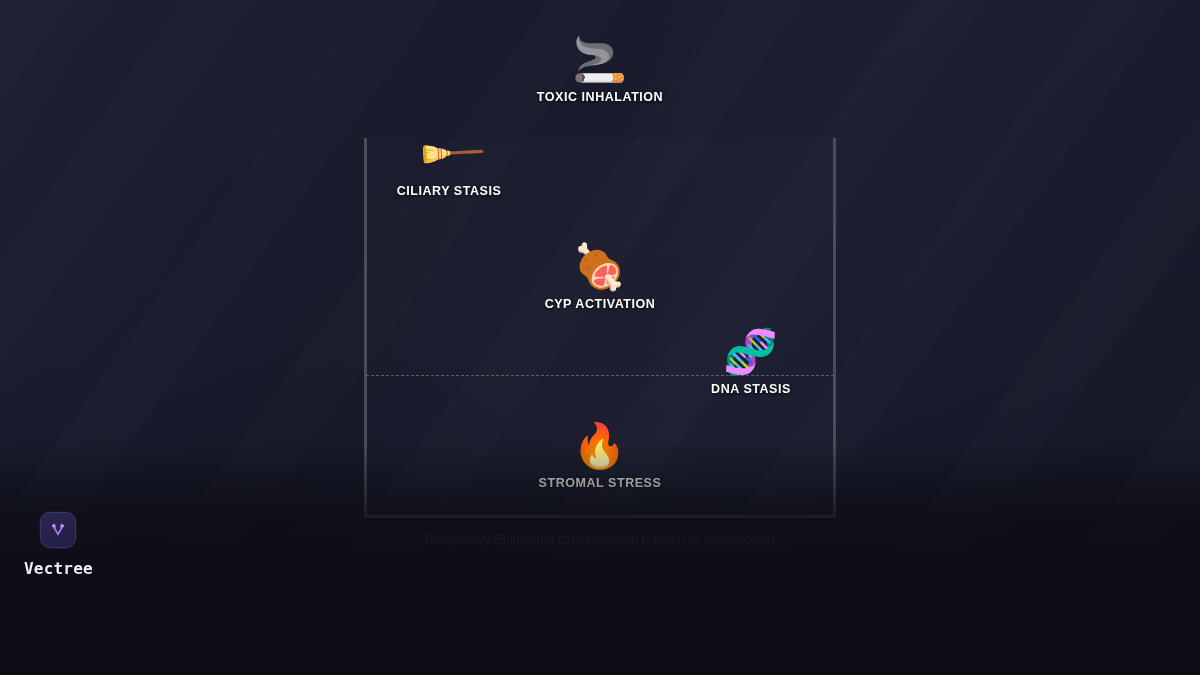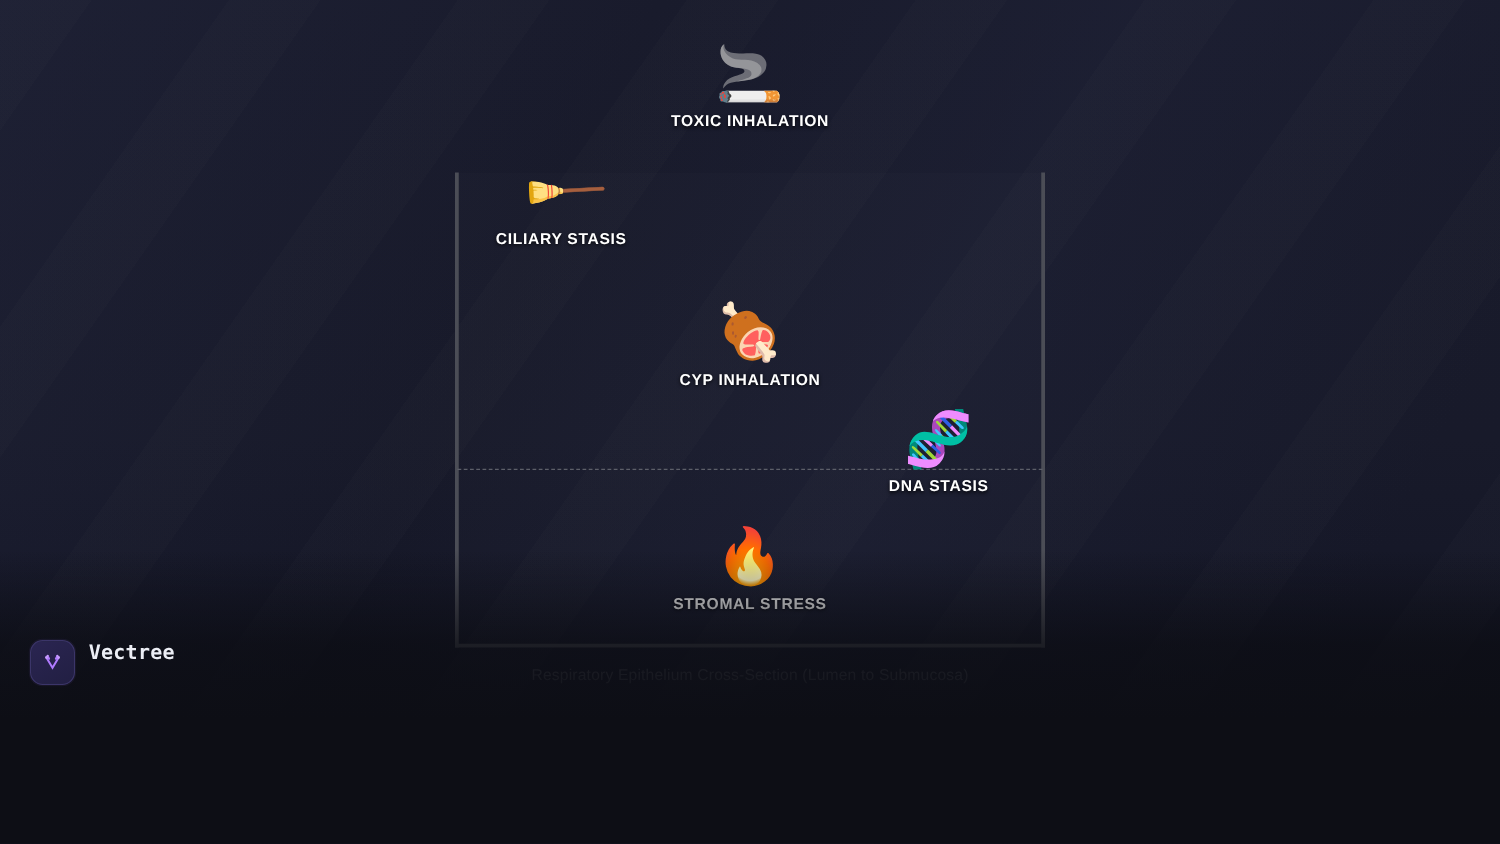--- a/index.html
+++ b/index.html
@@ -112,22 +112,23 @@
     height: 235px;
     background: linear-gradient(180deg, rgba(11,12,18,0) 0%, rgba(11,12,18,0.72) 32%, #0d0e15 58%, #0d0e15 100%);
     pointer-events: none;
   }
 
   #brand {
     position: absolute;
     left: 24px;
     top: 512px;
     display: flex;
-    align-items: flex-start;
+    align-items: center;
     gap: 11px;
+    flex-direction: column;
   }
   #brand-mark {
     width: 34px;
     height: 34px;
     border-radius: 10px;
     background: linear-gradient(150deg, #2a2551 0%, #221f43 100%);
     border: 1px solid #3b3569;
     display: flex;
     align-items: center;
     justify-content: center;
@@ -179,21 +180,21 @@
     <span class="caption">TOXIC INHALATION</span>
   </div>
 
   <div class="node" id="node-1">
     <span class="glyph">🧹</span>
     <span class="caption">CILIARY STASIS</span>
   </div>
 
   <div class="node" id="node-2">
     <span class="glyph">🍖</span>
-    <span class="caption">CYP INHALATION</span>
+    <span class="caption">CYP ACTIVATION</span>
   </div>
 
   <div class="node" id="node-3">
     <span class="glyph">🧬</span>
     <span class="caption">DNA STASIS</span>
   </div>
 
   <div class="node" id="node-4">
     <span class="glyph">🔥</span>
     <span class="caption">STROMAL STRESS</span>

